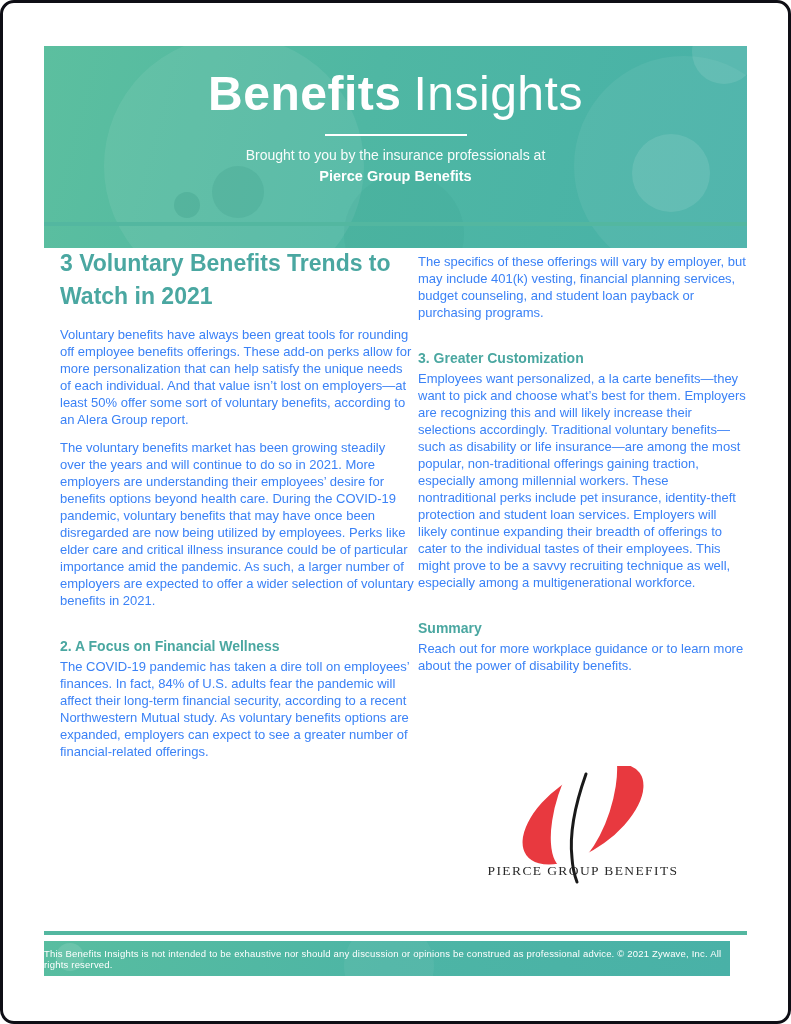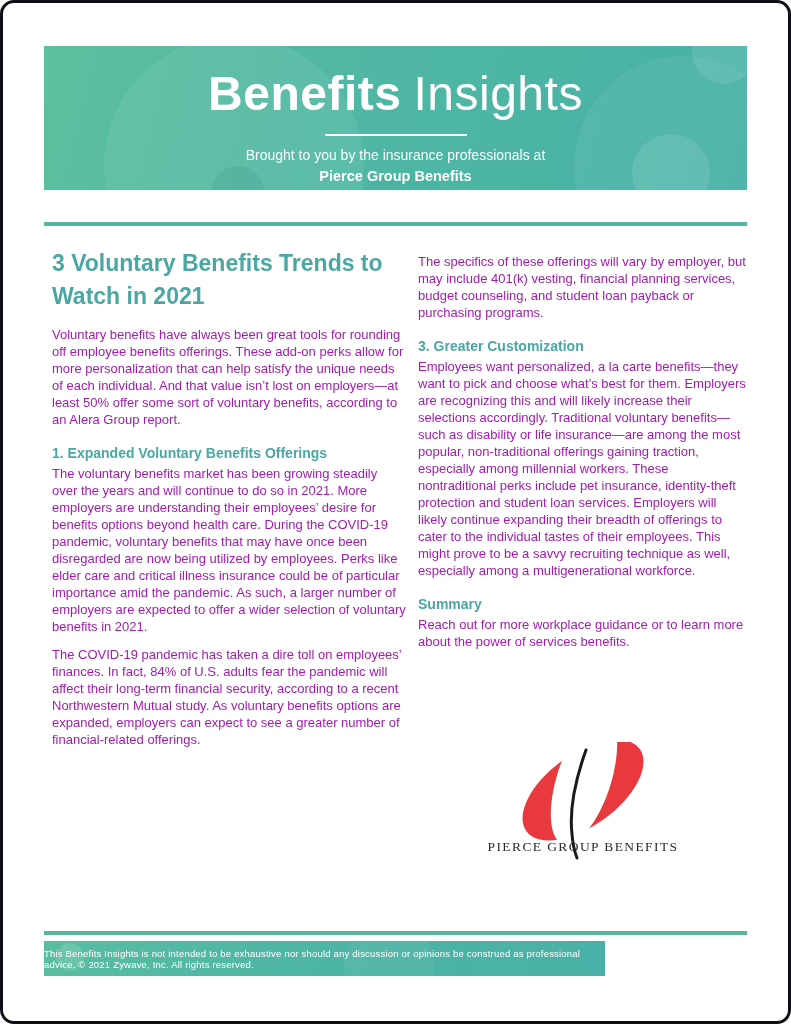--- a/index.html
+++ b/index.html
@@ -7,21 +7,21 @@
   body {
     width:791px; height:1024px; position:relative; overflow:hidden;
     font-family:"Liberation Sans","DejaVu Sans",sans-serif;
   }
   .frame {
     position:absolute; inset:0; border:3px solid #0e0e15; border-radius:14px;
     pointer-events:none; z-index:50;
   }
   
   .banner {
-    position:absolute; left:44px; top:46px; width:703px; height:144px;
+    position:absolute; left:44px; top:46px; width:703px; height:202px;
     background:linear-gradient(105deg,#5cbf9f 0%,#4fb7a3 45%,#47b1a8 100%);
     overflow:hidden; color:#ffffff; text-align:center;
   }
   .banner .bubble { position:absolute; border-radius:50%; }
   .b1 { left:60px;  top:-10px; width:260px; height:260px; background:rgba(255,255,255,0.07); }
   .b2 { left:168px; top:120px; width:52px;  height:52px;  background:rgba(23,125,105,0.12); }
   .b3 { left:130px; top:146px; width:26px;  height:26px;  background:rgba(23,125,105,0.16); }
   .b4 { left:530px; top:10px;  width:220px; height:220px; background:rgba(255,255,255,0.06); }
   .b5 { left:588px; top:88px;  width:78px;  height:78px;  background:rgba(255,255,255,0.10); }
   .b6 { left:648px; top:-26px; width:64px;  height:64px;  background:rgba(255,255,255,0.10); }
@@ -33,38 +33,38 @@
   .banner-divider { width:142px; height:2px; background:#ffffff; margin:13px auto 11px auto; }
   .banner-tagline { font-size:14px; font-weight:400; opacity:0.96; }
   .banner-brand   { font-size:14.5px; font-weight:700; margin-top:5px; }
   
   .rule { position:absolute; left:44px; width:703px; height:4px; background:#53b7a0; }
   .rule-top    { top:222px; }
   .rule-bottom { top:931px; }
   
   .content { position:absolute; left:44px; top:247px; width:703px; }
   .col { position:absolute; top:0; }
-  .col-left  { left:8px;    width:354px; }
+  .col-left  { left:16px;    width:354px; }
   .col-right { left:374px; width:329px; }
   .article-title {
     color:#4aa7a1; font-size:23px; font-weight:700; line-height:33px;
     margin-bottom:13px;
   }
-  .para { color:#a21caf; font-size:13px; line-height:17px; margin-bottom:11px; }
+  .para { color:#3b82f6; font-size:13px; line-height:17px; margin-bottom:11px; }
   .section-head {
     color:#4aa7a1; font-size:14px; font-weight:700; line-height:18px;
-    margin-top:16px; margin-bottom:3px;
+    margin-top:28px; margin-bottom:3px;
   }
   .col-right .first { margin-top:6px; }
   
   .logo-block { margin-top:92px; text-align:center; }
   .logo-block svg { display:inline-block; }
   
   .footer-bar {
-    position:absolute; left:44px; top:941px; width:561px; height:35px;
+    position:absolute; left:44px; top:941px; width:686px; height:35px;
     background:linear-gradient(100deg,#58bda0 0%,#4db5a5 50%,#49b1a7 100%);
     overflow:hidden; display:flex; align-items:center; justify-content:flex-end;
   }
   .footer-bar .bubble { position:absolute; border-radius:50%; }
   .f1 { left:12px; top:2px; width:28px; height:28px; background:rgba(255,255,255,0.12); }
   .f2 { left:300px; top:-20px; width:90px; height:90px; background:rgba(255,255,255,0.05); }
   .footer-text { position:relative; z-index:2; color:#ffffff; font-size:9.5px; letter-spacing:0.2px; }
 </style>
 </head>
 <body>
@@ -89,31 +89,31 @@
   </div>
 </div>
 
 <div class="rule rule-top"></div>
 
 <div class="content">
 
   <div class="col col-left">
     <div class="article-title">3 Voluntary Benefits Trends to Watch in 2021</div>
     <p class="para">Voluntary benefits have always been great tools for rounding off employee benefits offerings. These add-on perks allow for more personalization that can help satisfy the unique needs of each individual. And that value isn’t lost on employers—at least 50% offer some sort of voluntary benefits, according to an Alera Group report.</p>
-    <div class="section-head">1. Expanded Voluntary Benefits Offerings</div>
     <p class="para">The voluntary benefits market has been growing steadily over the years and will continue to do so in 2021. More employers are understanding their employees’ desire for benefits options beyond health care. During the COVID-19 pandemic, voluntary benefits that may have once been disregarded are now being utilized by employees. Perks like elder care and critical illness insurance could be of particular importance amid the pandemic. As such, a larger number of employers are expected to offer a wider selection of voluntary benefits in 2021.</p>
+    <div class="section-head">2. A Focus on Financial Wellness</div>
     <p class="para">The COVID-19 pandemic has taken a dire toll on employees’ finances. In fact, 84% of U.S. adults fear the pandemic will affect their long-term financial security, according to a recent Northwestern Mutual study. As voluntary benefits options are expanded, employers can expect to see a greater number of financial-related offerings.</p>
   </div>
 
   <div class="col col-right">
     <p class="para first">The specifics of these offerings will vary by employer, but may include 401(k) vesting, financial planning services, budget counseling, and student loan payback or purchasing programs.</p>
     <div class="section-head">3. Greater Customization</div>
     <p class="para">Employees want personalized, a la carte benefits—they want to pick and choose what’s best for them. Employers are recognizing this and will likely increase their selections accordingly. Traditional voluntary benefits—such as disability or life insurance—are among the most popular, non-traditional offerings gaining traction, especially among millennial workers. These nontraditional perks include pet insurance, identity-theft protection and student loan services. Employers will likely continue expanding their breadth of offerings to cater to the individual tastes of their employees. This might prove to be a savvy recruiting technique as well, especially among a multigenerational workforce.</p>
     <div class="section-head">Summary</div>
-    <p class="para">Reach out for more workplace guidance or to learn more about the power of services benefits.</p>
+    <p class="para">Reach out for more workplace guidance or to learn more about the power of disability benefits.</p>
 
     <div class="logo-block">
       <svg width="224" height="122" viewBox="0 0 224 122">
         <defs>
           <mask id="crescent-mask">
             <rect x="0" y="0" width="224" height="122" fill="#ffffff"></rect>
             <ellipse cx="119" cy="40" rx="68" ry="27" fill="#000000" transform="rotate(-36 119 40)"></ellipse>
           </mask>
         </defs>
         <ellipse cx="112" cy="48" rx="70" ry="36" fill="#e8393f" transform="rotate(-36 112 48)" mask="url(#crescent-mask)"></ellipse>

